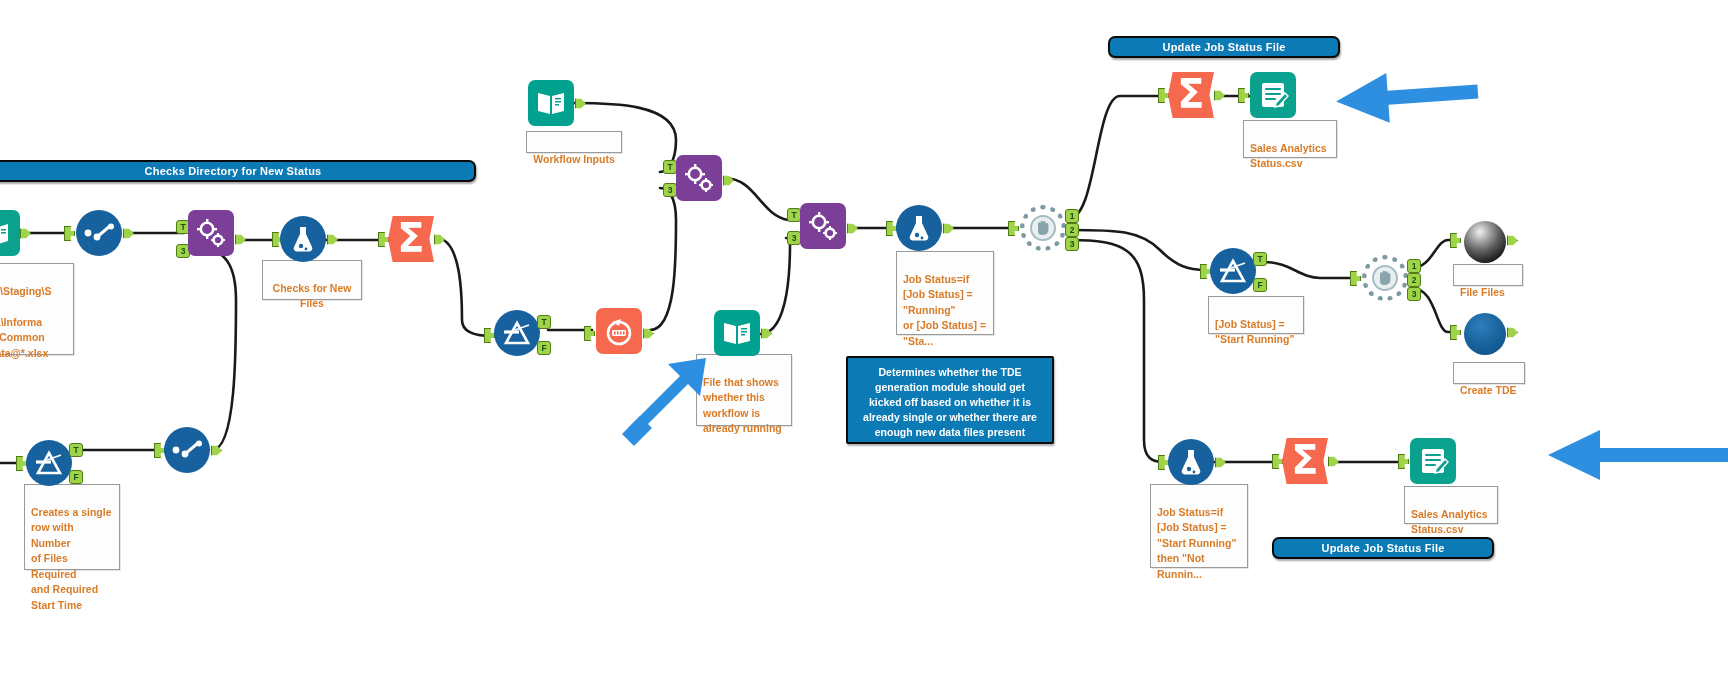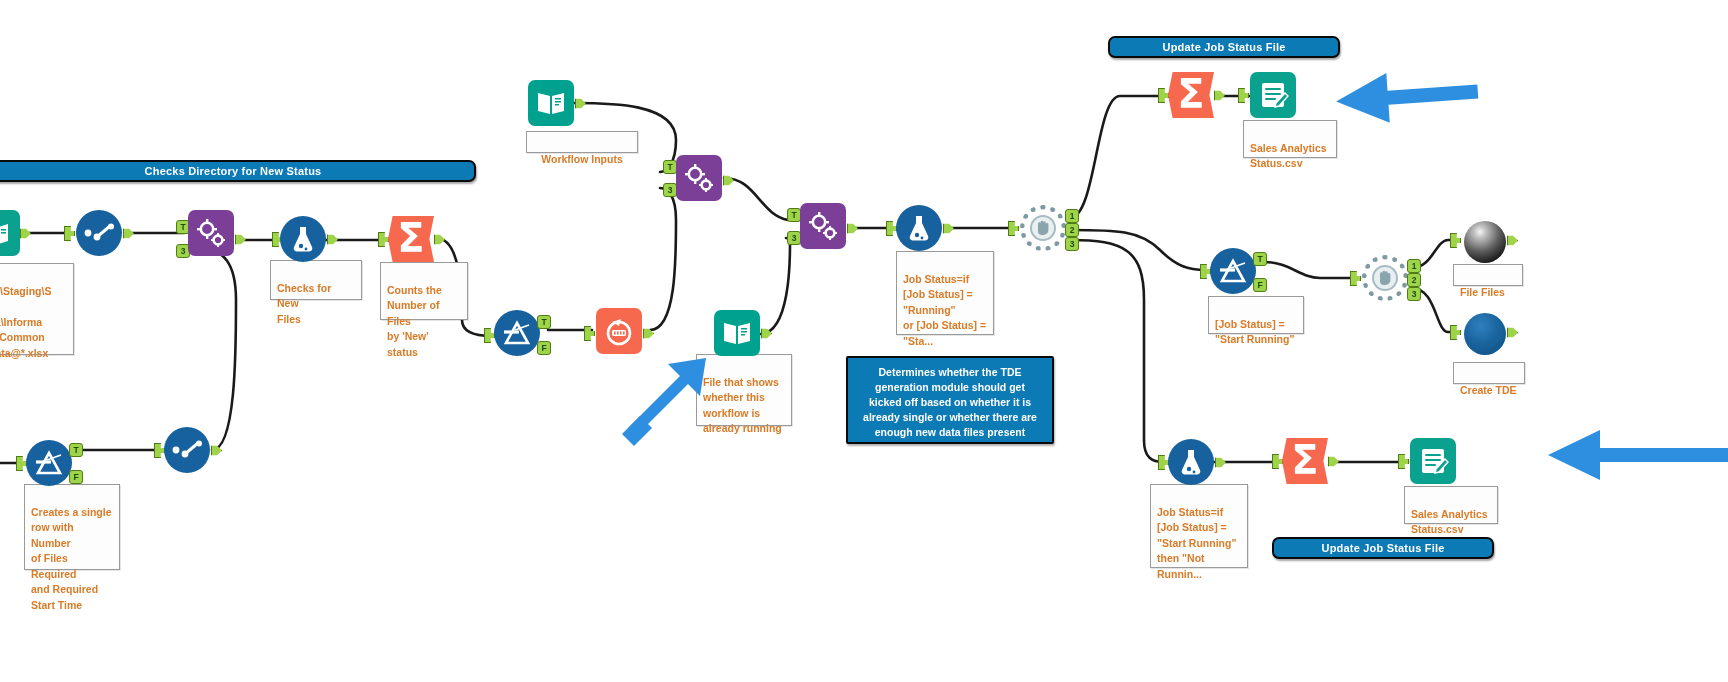--- a/index.html
+++ b/index.html
@@ -212,41 +212,36 @@
   </div>
 
   <div class="note" style="left:-18px; top:263px; width:92px; height:92px;">
     <span>C:\Staging\S
 
 ca\Informa
 @Common
 data@*.xlsx</span>
   </div>
 
-  <div class="note" style="left:270px; top:260px; width:92px; height:40px;">
+  <div class="note" style="left:262px; top:260px; width:100px; height:40px;text-align:center;">
     <span>Checks for New
 Files</span>
   </div>
 
-  <div class="note" style="left:380px; top:262px; width:88px; height:58px;">
-    <span>Counts the
-Number of Files
-by 'New' status</span>
-  </div>
 
   <div class="note" style="left:24px; top:484px; width:96px; height:86px;">
     <span>Creates a single
 row with Number
 of Files Required
 and Required
 Start Time</span>
   </div>
 
 
-  <div class="note" style="left:526px; top:131px; width:112px; height:22px;text-align:center;">
+  <div class="note" style="left:526px; top:131px; width:96px; height:22px;text-align:center;">
     <span>Workflow Inputs</span>
   </div>
 
   <div class="note" style="left:696px; top:354px; width:96px; height:72px;">
     <span>File that shows
 whether this
 workflow is
 already running</span>
   </div>
 

